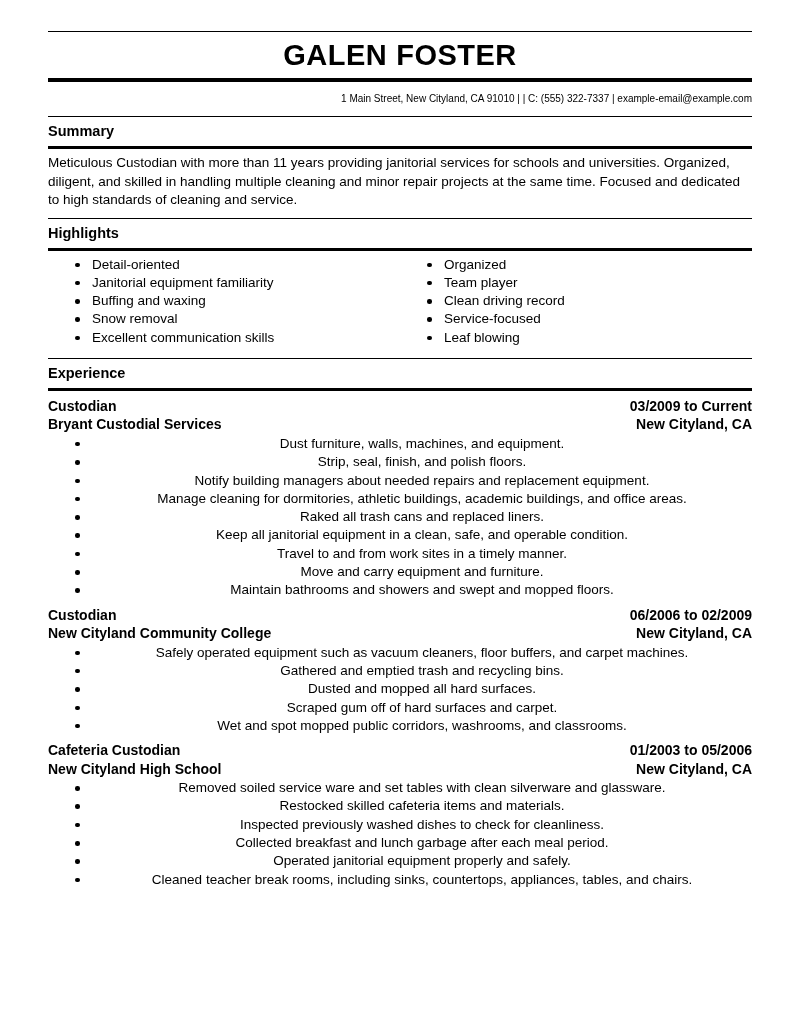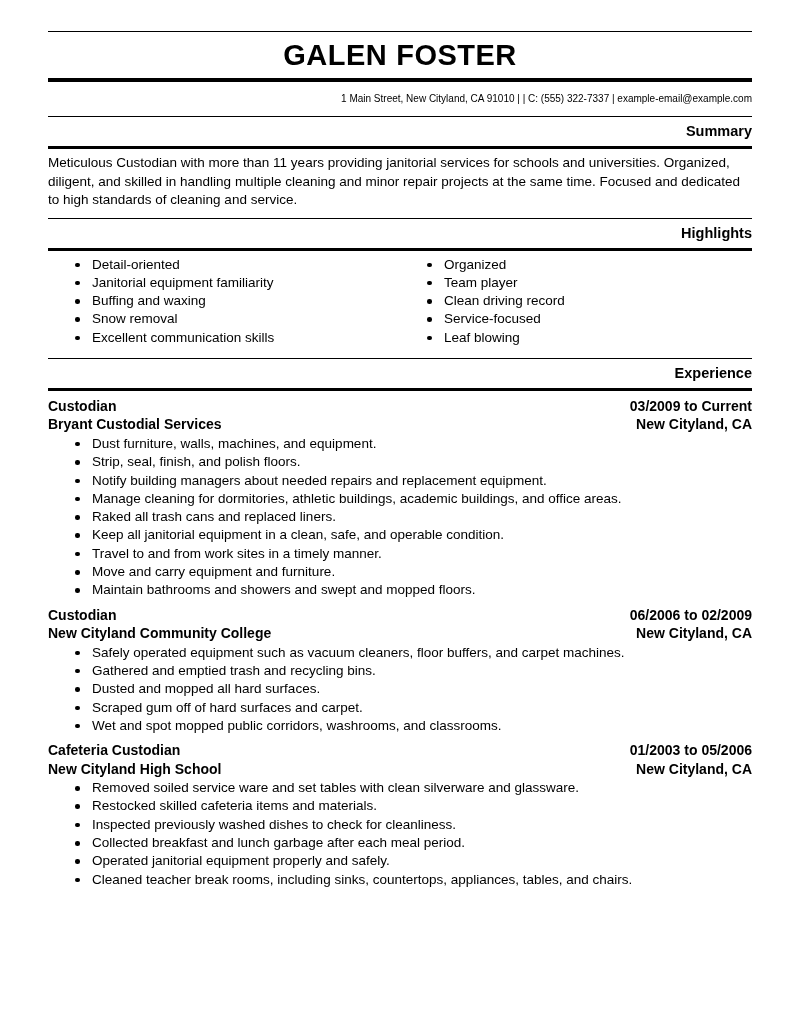--- a/index.html
+++ b/index.html
@@ -25,21 +25,21 @@
     text-align: right;
     font-size: 10px;
     padding: 9px 0 10px 0;
     line-height: 15px;
   }
 
   
   .section-title-band {
     border-top: 1.5px solid #000;
     border-bottom: 3.5px solid #000;
-    text-align: right;
+    text-align: left;
     font-weight: 700;
     font-size: 14.5px;
     padding: 6px 0 7px 0;
     line-height: 16px;
   }
 
   
   .summary-text {
     font-size: 13.5px;
     line-height: 18.5px;
@@ -65,21 +65,21 @@
 
   
   .highlights-grid {
     display: grid;
     grid-template-columns: 352px 1fr;
     padding: 5px 0 11px 0;
   }
 
   
   .jobs { padding-bottom: 10px; }
-  .job { margin-top: 6px; }
+  .job { margin-top: 6px; text-align: center; }
   .job-row {
     display: flex;
     justify-content: space-between;
     font-weight: 700;
     font-size: 14px;
     line-height: 18.5px;
   }
   .job ul.bullets { margin-top: 1px; }
 </style>
 </head>

